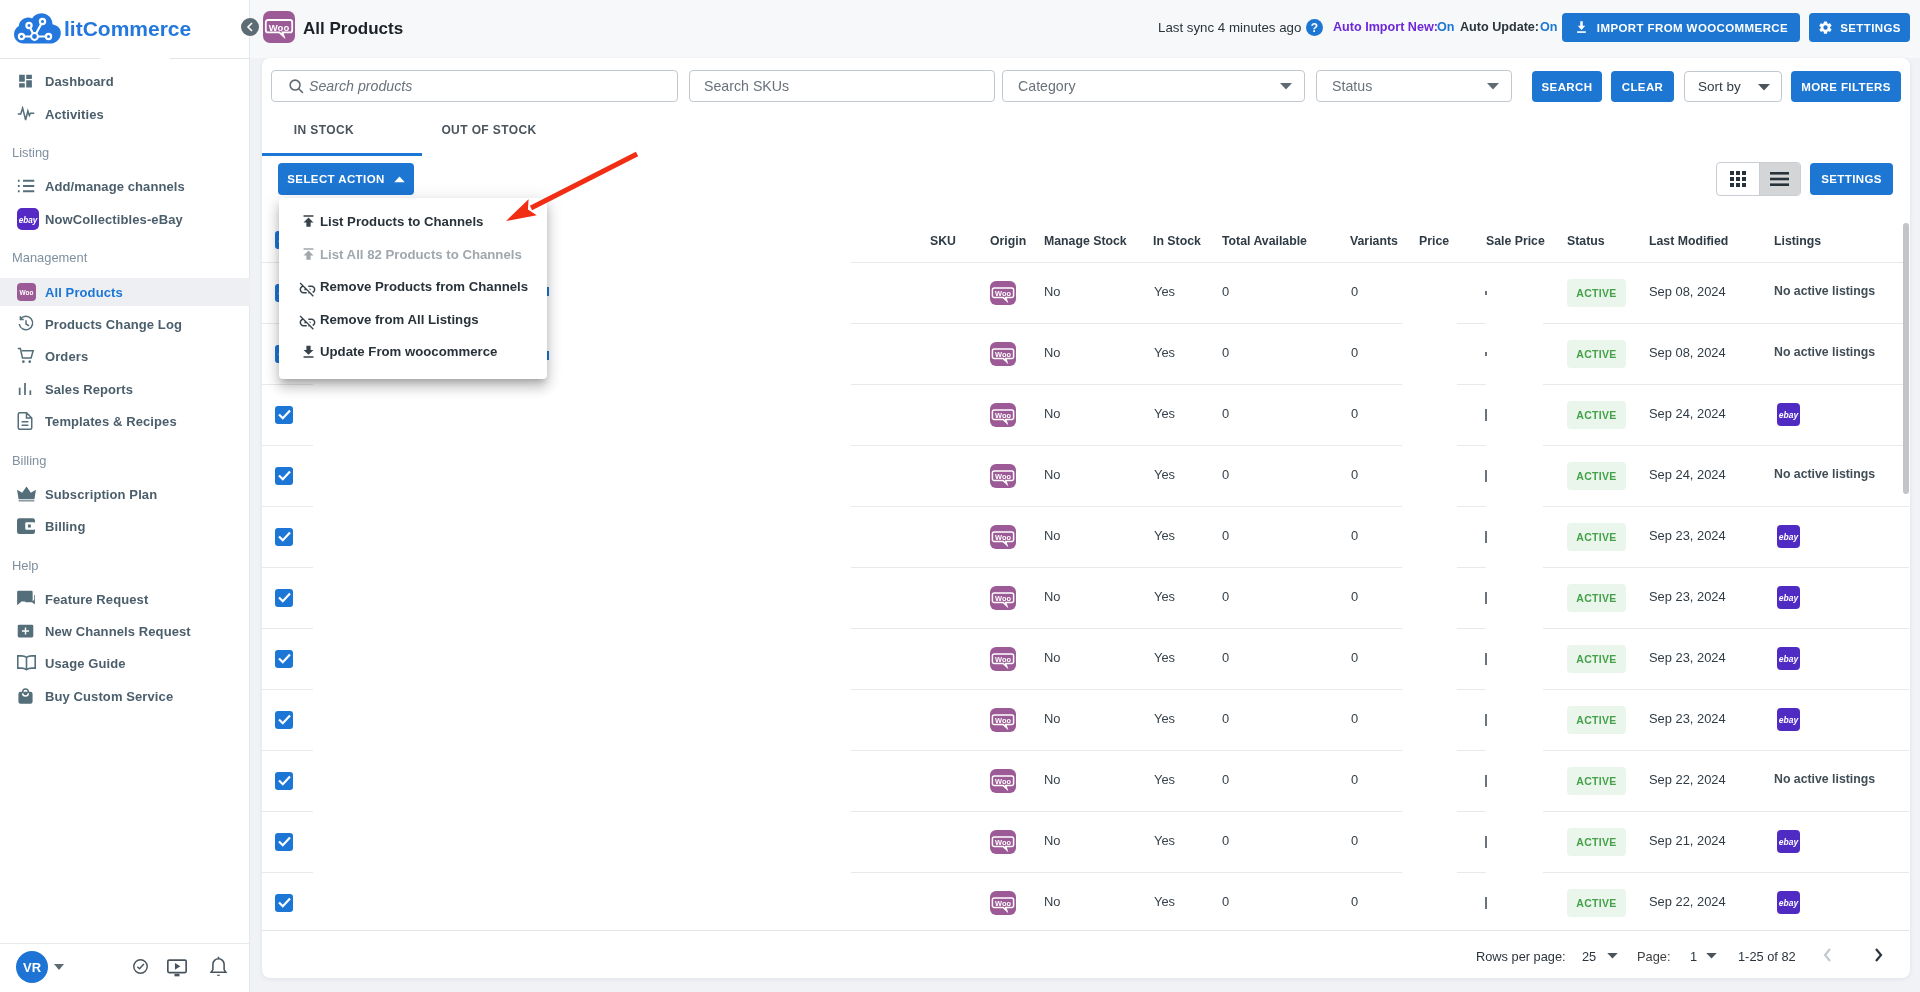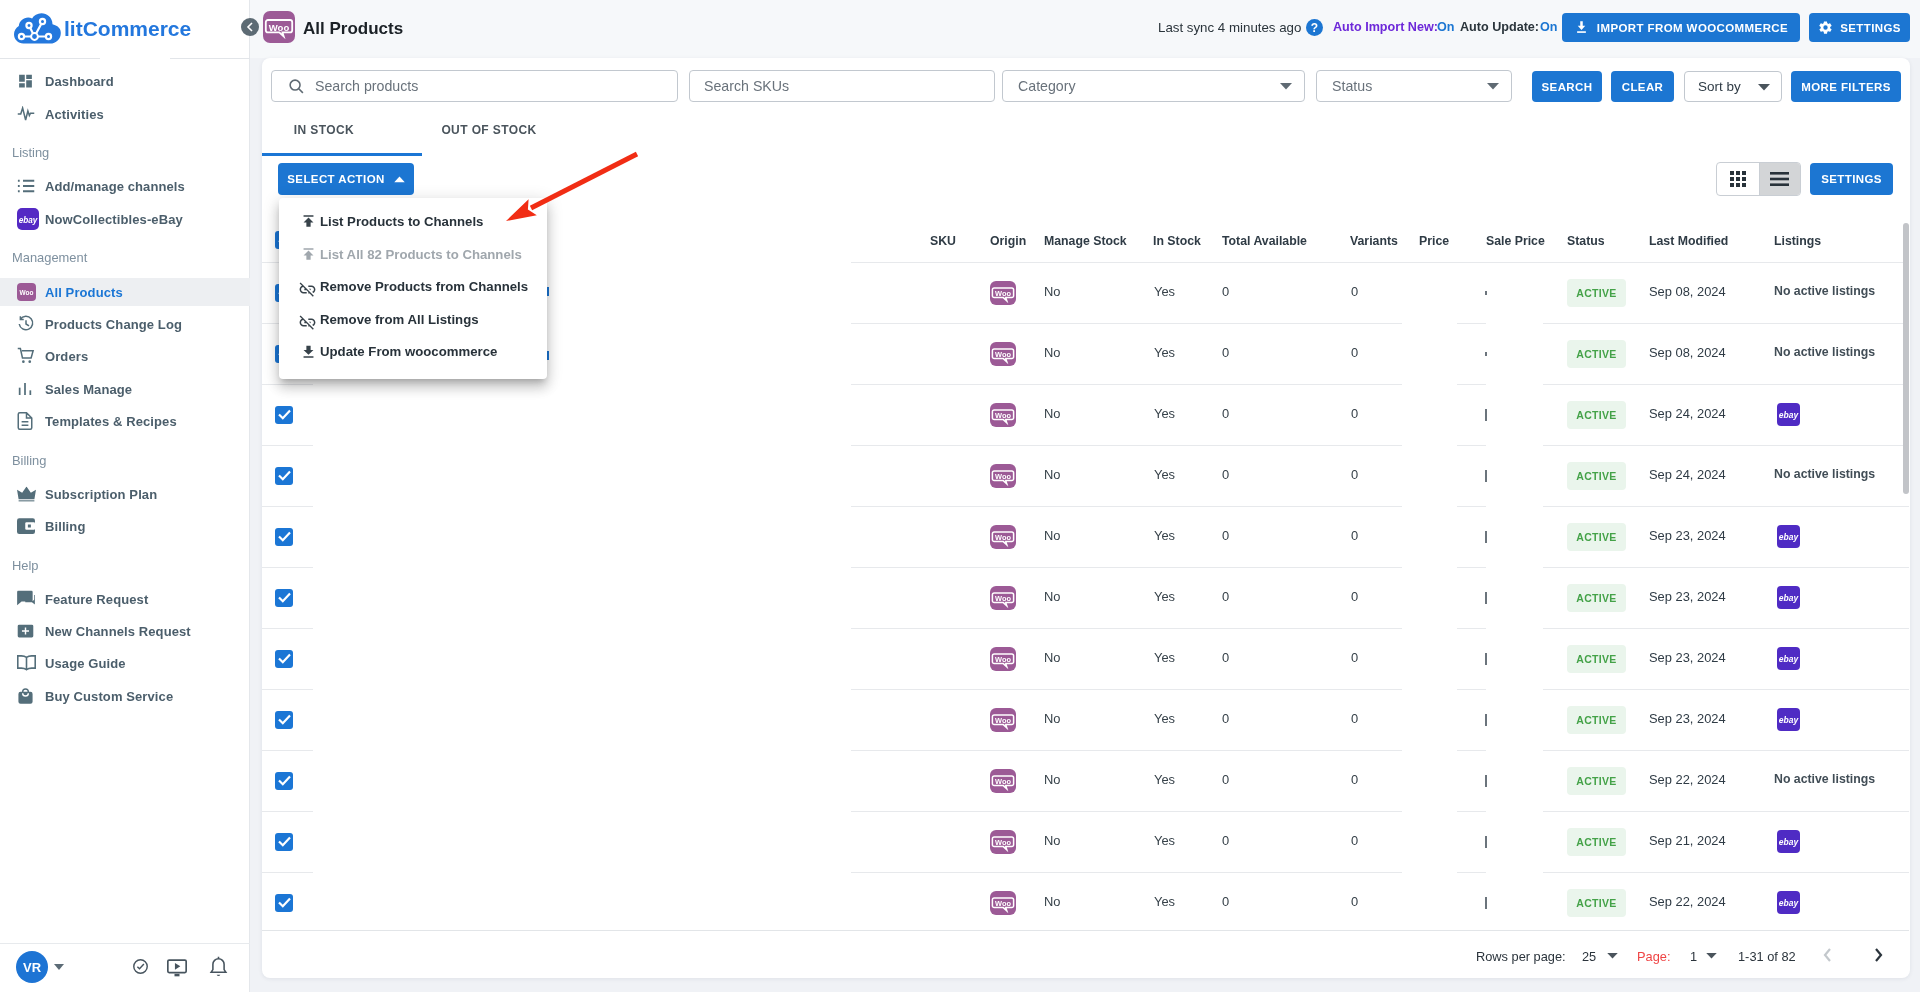--- a/index.html
+++ b/index.html
@@ -130,21 +130,21 @@
     <div class="ntx">Orders</div>
   </div>
   <div class="nit" style="top:375px;">
     <svg class="nic" width="16" height="16" viewBox="0 0 24 24">
         <g stroke="#546e7a" stroke-width="2.6" fill="none">
           <line x1="4" y1="10" x2="4" y2="21"></line>
           <line x1="12" y1="3" x2="12" y2="21"></line>
           <line x1="20" y1="14" x2="20" y2="21"></line>
         </g>
       </svg>
-    <div class="ntx">Sales Manage</div>
+    <div class="ntx">Sales Reports</div>
   </div>
   <div class="nit" style="top:407px;">
     <svg class="nic" width="16" height="18" viewBox="0 0 20 24">
         <path fill="none" stroke="#546e7a" stroke-width="2" d="M12 1 H3 a2 2 0 0 0 -2 2 v18 a2 2 0 0 0 2 2 h14 a2 2 0 0 0 2 -2 V8 Z M12 1 v7 h7 M5.5 13 h9 M5.5 17.5 h9"></path>
       </svg>
     <div class="ntx">Templates &amp; Recipes</div>
   </div>
   <div class="nlab" style="top:453px;">Billing</div>
   <div class="nit" style="top:480px;">
     <svg class="nic" width="19" height="15" viewBox="0 0 24 19">
@@ -208,21 +208,21 @@
     </svg>
 </div>
 
 <div class="abs" id="card" style="left:262px; top:58px; width:1648px; height:920px; background:#fff; border-radius:8px; box-shadow:0 1px 4px rgba(25,39,62,.08);">
 
   <div class="inp" style="left:9px; top:12px; width:407px; height:32px;">
     <svg style="margin-left:16px;" width="17" height="17" viewBox="0 0 24 24">
         <circle cx="10" cy="10" r="7" fill="none" stroke="#5f6a73" stroke-width="2.2"></circle>
         <line x1="15.2" y1="15.2" x2="21" y2="21" stroke="#5f6a73" stroke-width="2.2"></line>
       </svg>
-    <span style="margin-left:10px;">Search products</span>
+    <span style="margin-left:4px;font-style:italic;">Search products</span>
   </div>
   <div class="inp" style="left:427px; top:12px; width:306px; height:32px;">
       <span style="margin-left:14px;">Search SKUs</span>
     </div>
   <div class="inp" style="left:740px; top:12px; width:303px; height:32px;">
       <span style="margin-left:15px;">Category</span>
     <svg style="position:absolute; right:12px;" width="12" height="8" viewBox="0 0 12 8">
         <polygon points="0,1 12,1 6,7.5" fill="#5f6a73"></polygon>
       </svg>
     </div>
@@ -573,26 +573,26 @@
 </div>
 
   <div class="abs" style="left:1641px; top:165px; width:6px; height:271px; background:#c2c4c8; border-radius:3px;"></div>
 
   <div class="rowline" style="left:0; top:872px; width:1647px; background:#e2e5e8;"></div>
   <div class="abs" style="left:1214px; top:891px; font-size:12.8px; color:#2b343c;">Rows per page:</div>
   <div class="abs" style="left:1320px; top:891px; font-size:12.8px; color:#2b343c;">25</div>
   <svg class="abs" style="left:1345px; top:894px;" width="11" height="7" viewBox="0 0 12 8">
       <polygon points="0,1 12,1 6,7.5" fill="#4a545c"></polygon>
     </svg>
-  <div class="abs" style="left:1375px; top:891px; font-size:12.8px; color:#ef4444;">Page:</div>
+  <div class="abs" style="left:1375px; top:891px; font-size:12.8px; color:#404040;">Page:</div>
   <div class="abs" style="left:1428px; top:891px; font-size:12.8px; color:#2b343c;">1</div>
   <svg class="abs" style="left:1444px; top:894px;" width="11" height="7" viewBox="0 0 12 8">
       <polygon points="0,1 12,1 6,7.5" fill="#4a545c"></polygon>
     </svg>
-  <div class="abs" style="left:1476px; top:891px; font-size:12.8px; color:#2b343c;">1-31 of 82</div>
+  <div class="abs" style="left:1476px; top:891px; font-size:12.8px; color:#2b343c;">1-25 of 82</div>
   <svg class="abs" style="left:1560px; top:889px;" width="10" height="16" viewBox="0 0 10 16">
       <path d="M8 2 L3 8 L8 14" stroke="#c3c8cc" stroke-width="2.2" fill="none"></path>
     </svg>
   <svg class="abs" style="left:1612px; top:889px;" width="10" height="16" viewBox="0 0 10 16">
       <path d="M2 2 L7 8 L2 14" stroke="#2b343c" stroke-width="2.2" fill="none"></path>
     </svg>
 </div>
 
 <div class="abs" style="left:547px; top:287px; width:2px; height:9px; background:#1b76d5;"></div>
 <div class="abs" style="left:547px; top:351px; width:2px; height:9px; background:#1b76d5;"></div>

